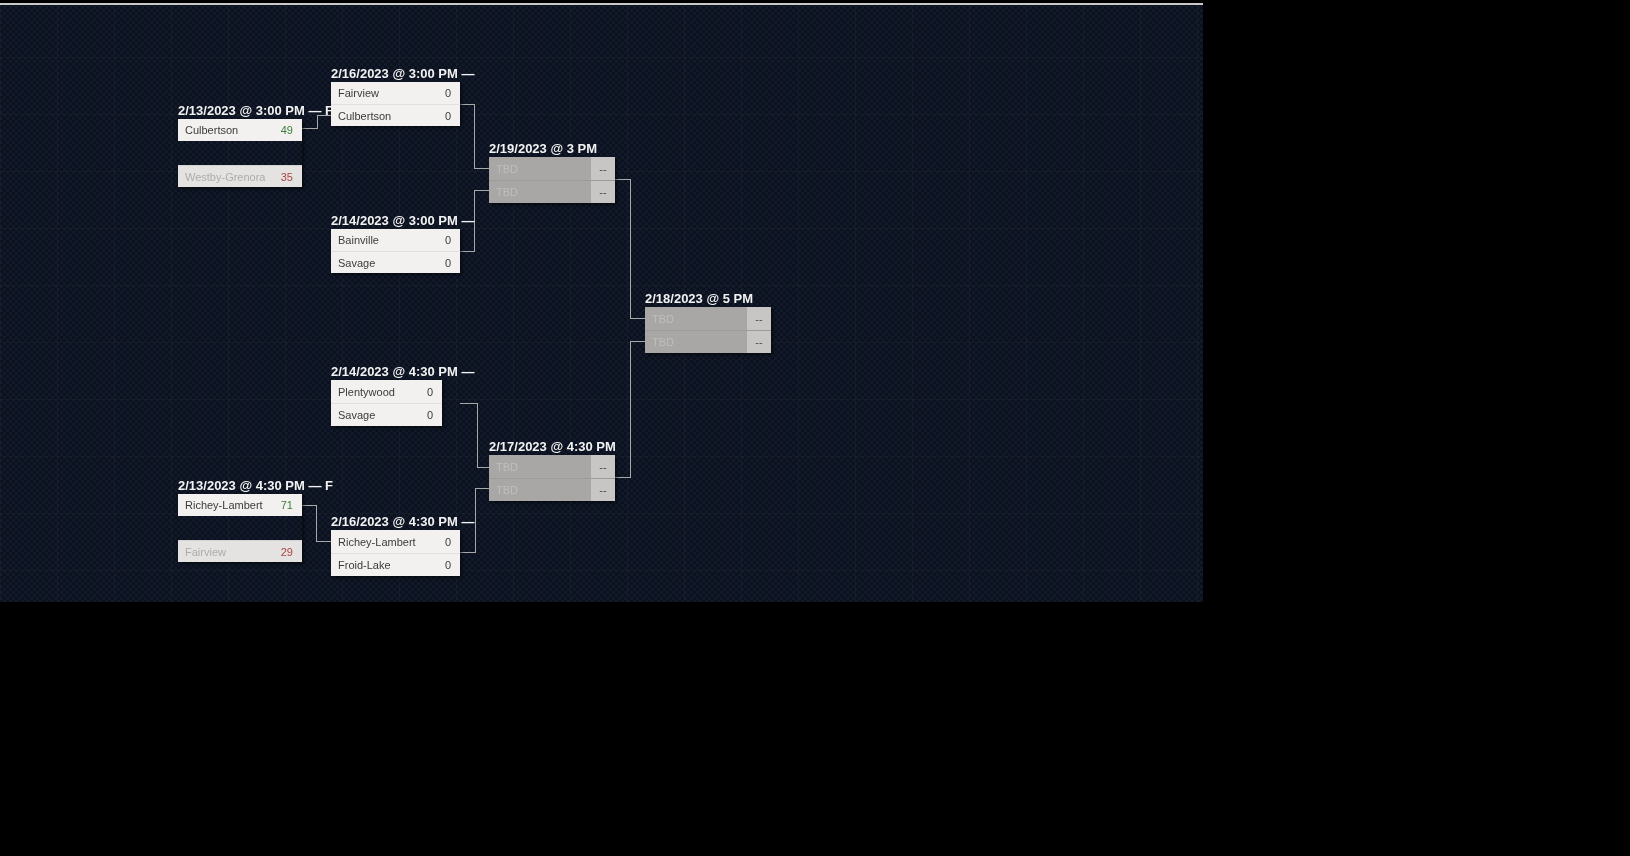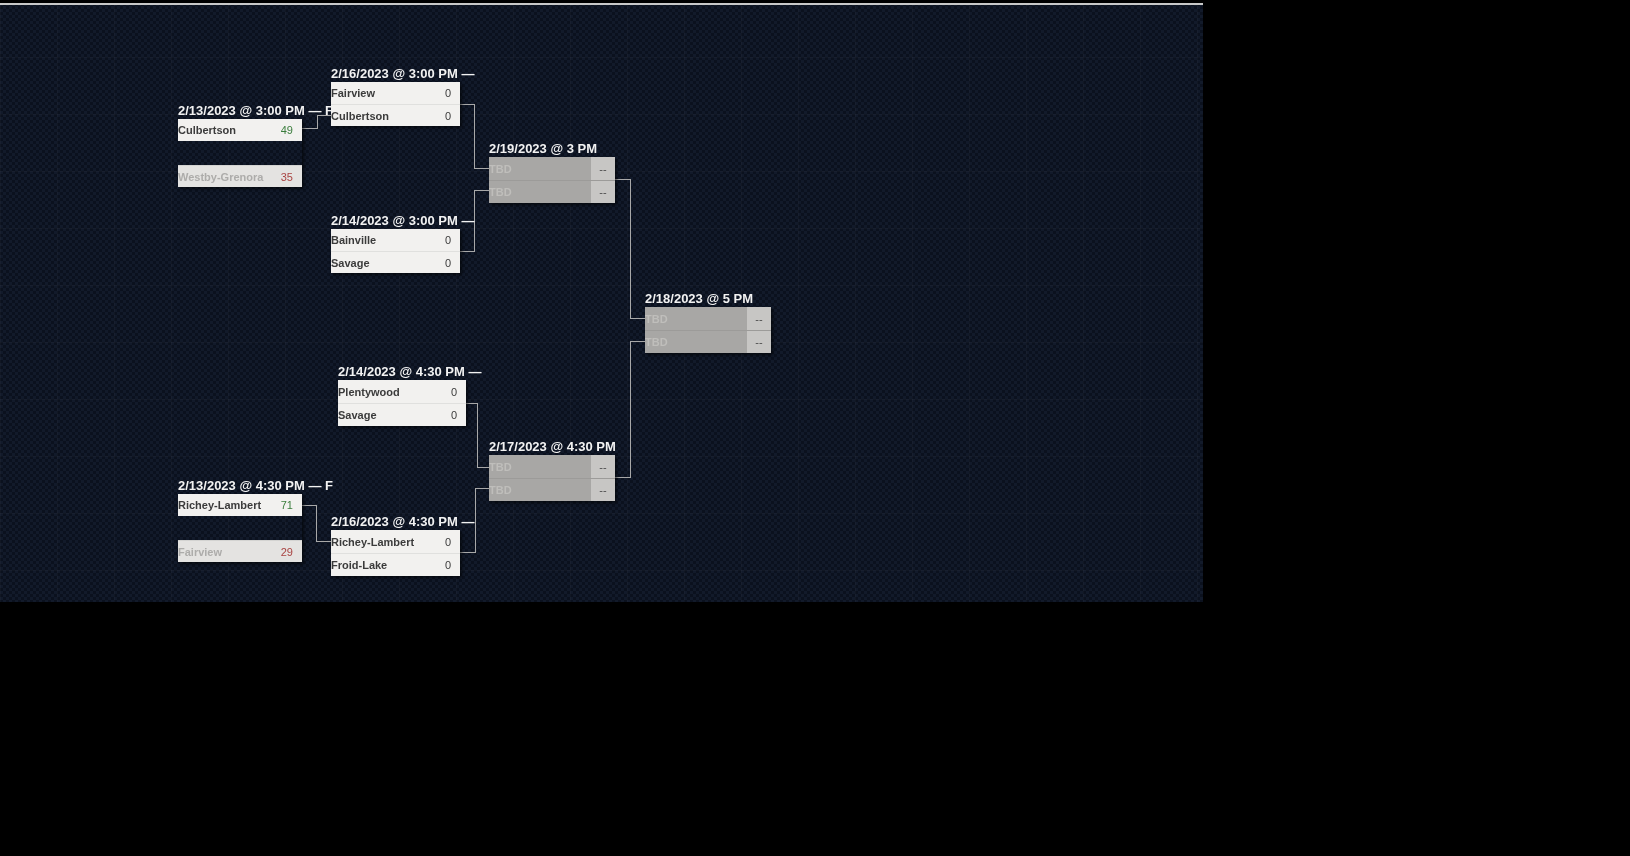--- a/index.html
+++ b/index.html
@@ -13,21 +13,21 @@
          background-size:57px 57px,57px 57px,6px 6px;}
   .top-bar{position:absolute;left:0;top:0;width:1203px;height:3px;background:#000;}
   .top-rule{position:absolute;left:0;top:3px;width:1203px;height:2px;background:#c9c9c9;}
 
   .match{position:absolute;}
   .match-date{height:15px;line-height:13px;font-size:13px;font-weight:bold;color:#f2f2f2;
               white-space:nowrap;}
   .match-box{box-shadow:2px 2px 3px rgba(0,0,0,0.55);}
   .row{display:flex;align-items:center;font-size:11px;}
   .row + .row{border-top:1px solid rgba(0,0,0,0.07);}
-  .team-name{flex:1;white-space:nowrap;overflow:hidden;font-weight:bold;}
+  .team-name{flex:1;padding-left:7px;white-space:nowrap;overflow:hidden;}
   .team-score{width:24px;text-align:right;padding-right:9px;}
 
   .row.pend, .row.win{background:#f2f1ef;color:#3b3b3b;}
   .row.loss{background:#e4e3e1;color:#adacaa;margin-top:24px;}
   .row.win .team-score{color:#3a7d3c;}
   .row.loss .team-score{color:#a94442;}
   .row.pend .team-score{color:#3b3b3b;}
 
   .row.tbd{background:#a8a7a5;color:#bfbebb;}
   .row.tbd .team-score{width:24px;align-self:stretch;display:flex;align-items:center;
@@ -138,21 +138,21 @@
         <span class="team-name">TBD</span>
         <span class="team-score">--</span>
       </div>
       <div class="row tbd" style="height:22px">
         <span class="team-name">TBD</span>
         <span class="team-score">--</span>
       </div>
     </div>
   </div>
 
-  <div class="match" style="left:338px;top:365px;width:128px">
+  <div class="match" style="left:331px;top:365px;width:111px">
     <div class="match-date">2/14/2023 @ 4:30 PM —</div>
     <div class="match-box">
       <div class="row pend" style="height:23px">
         <span class="team-name">Plentywood</span>
         <span class="team-score">0</span>
       </div>
       <div class="row pend" style="height:22px">
         <span class="team-name">Savage</span>
         <span class="team-score">0</span>
       </div>

